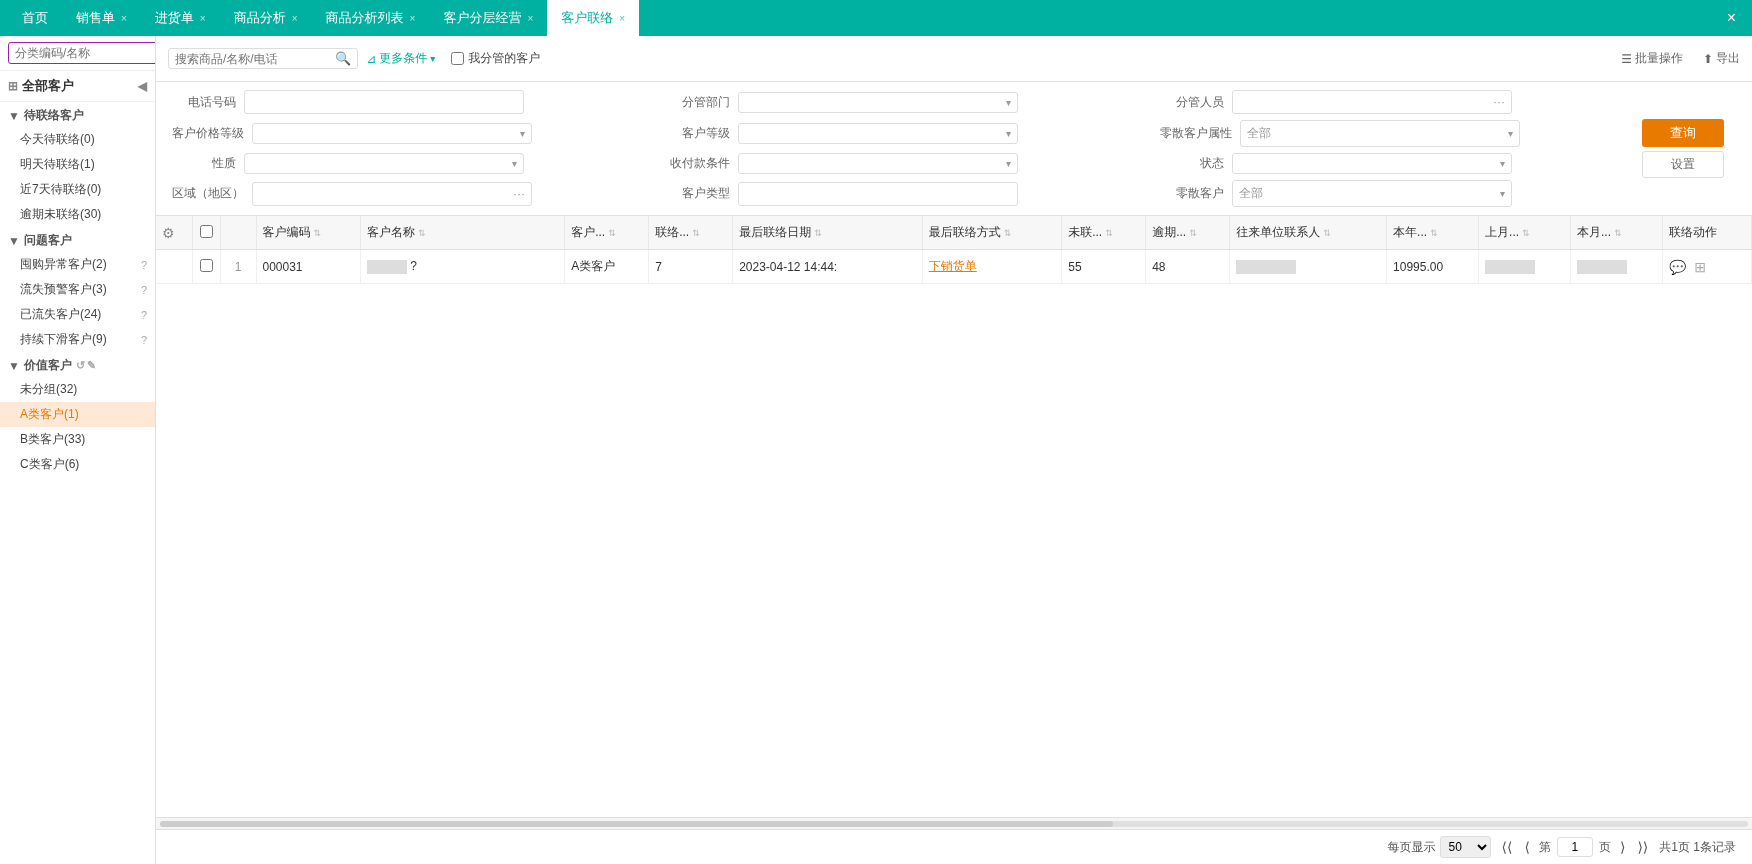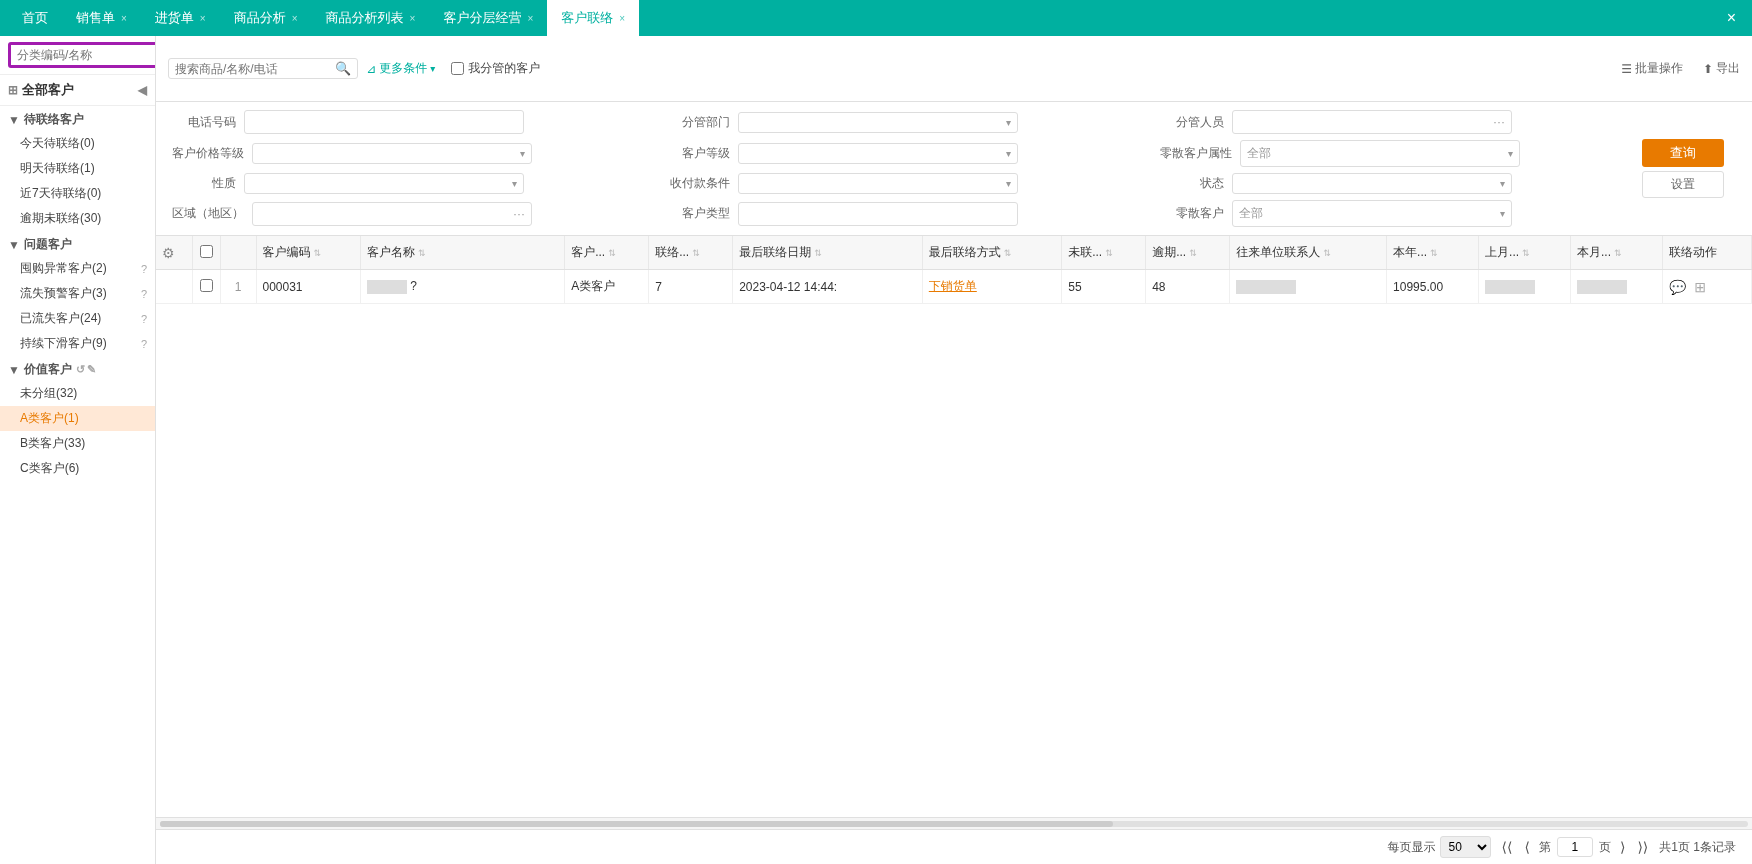--- a/index.html
+++ b/index.html
@@ -25,21 +25,21 @@
 
     
     .sidebar {
       width: 156px; min-width: 156px; background: #fff; border-right: 1px solid #e0e0e0;
       display: flex; flex-direction: column; overflow-y: auto;
     }
     .sidebar-search {
       display: flex; align-items: center; padding: 6px 8px; border-bottom: 1px solid #eee;
     }
     .sidebar-search input {
-      flex: 1; border: 3px solid #a21caf; border-radius: 3px; padding: 3px 6px;
+      flex: 1; border: 1px solid #a21caf; border-radius: 3px; padding: 3px 6px;
       font-size: 12px; color: #0f172a; outline: none;
     }
 
     .sidebar-section-header {
       display: flex; align-items: center; padding: 6px 8px;
       font-weight: bold; font-size: 13px; color: #333; border-bottom: 1px solid #eee;
       justify-content: space-between;
     }
     .sidebar-section-header .header-left { display: flex; align-items: center; gap: 4px; }
     .sidebar-section-header .grid-icon { color: #888; font-size: 12px; }
@@ -59,21 +59,21 @@
     .sidebar-item .item-text { flex: 1; }
     .sidebar-item .item-icon { color: #aaa; font-size: 11px; }
 
     
     .content-area {
       flex: 1; display: flex; flex-direction: column; background: #f5f5f5; overflow: hidden;
     }
 
     
     .filter-bar {
-      background: #fff; padding: 22px 12px; border-bottom: 1px solid #e0e0e0;
+      background: #fff; padding: 12px 12px; border-bottom: 1px solid #e0e0e0;
       display: flex; align-items: center; gap: 8px;
     }
     .filter-search-wrap { display: flex; align-items: center; border: 1px solid #ddd; border-radius: 3px; padding: 2px 6px; background: #fff; }
     .filter-search-wrap input { border: none; outline: none; font-size: 12px; width: 140px; color: #666; }
     .filter-search-wrap .search-icon { color: #00b0a0; font-size: 13px; }
     .filter-more { display: flex; align-items: center; color: #00b0a0; cursor: pointer; gap: 3px; font-size: 12px; }
     .filter-more .filter-icon { font-size: 12px; }
     .filter-checkbox { display: flex; align-items: center; gap: 4px; font-size: 12px; color: #444; margin-left: 8px; }
     .filter-checkbox input { cursor: pointer; }
     .filter-spacer { flex: 1; }

